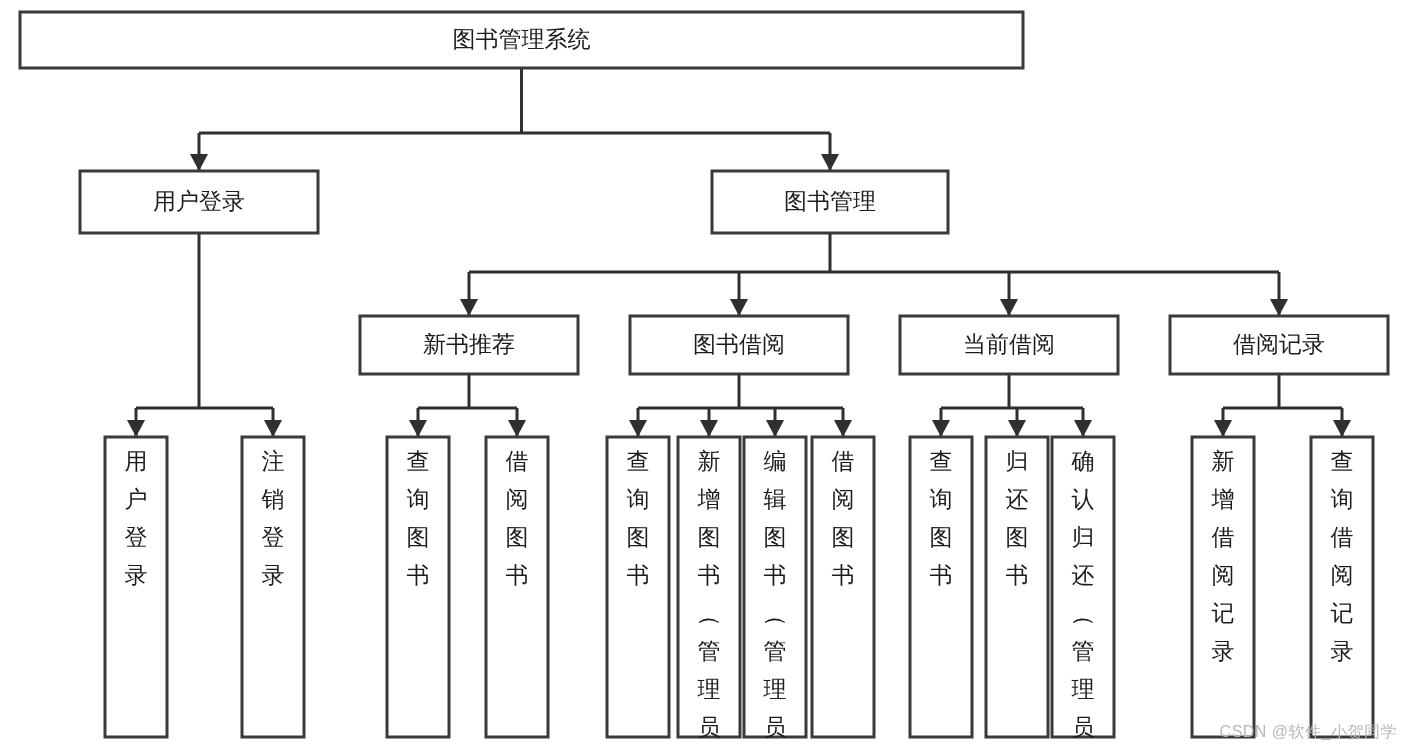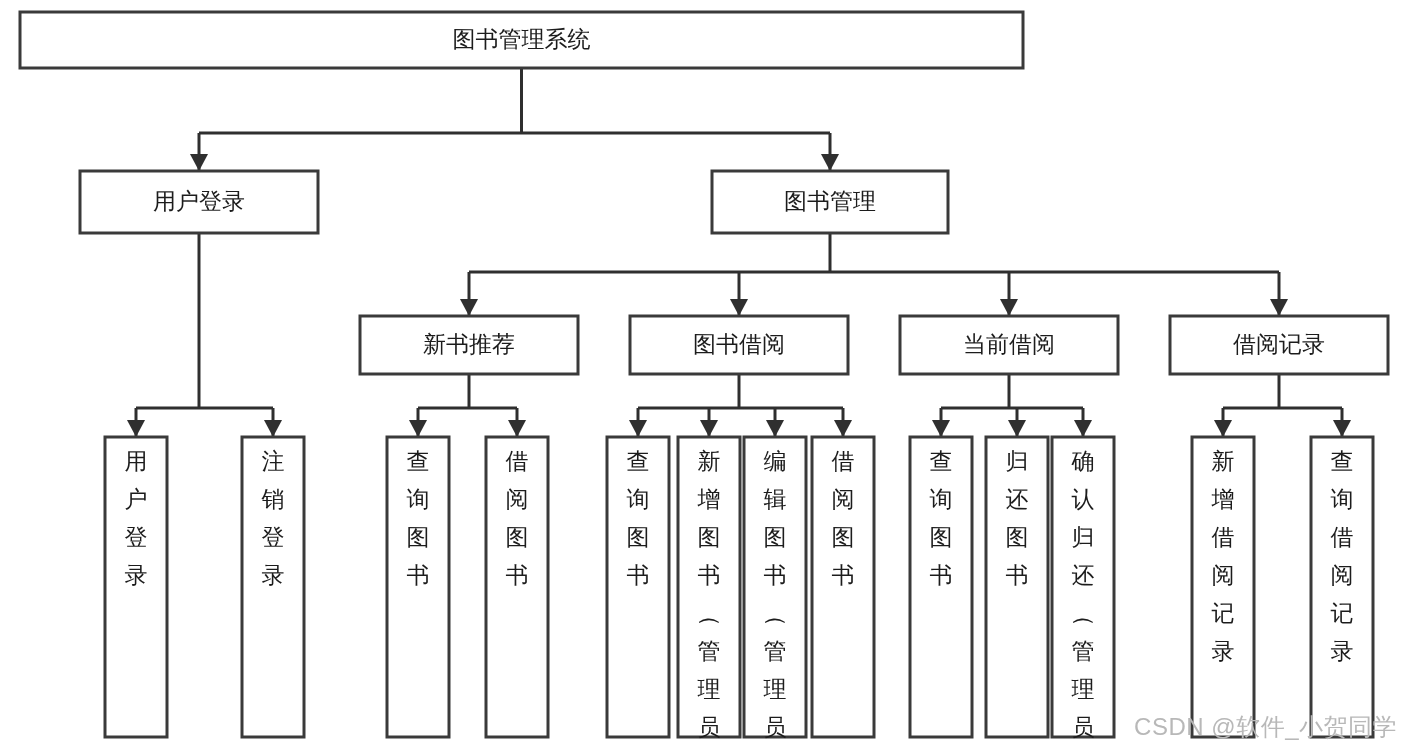--- a/index.html
+++ b/index.html
@@ -56,21 +56,21 @@
   }
   .arrow-head {
     fill: #2f2f2f;
     stroke: none;
   }
   .watermark {
     position: absolute;
     right: 8px;
     bottom: 4px;
     font-family: "Liberation Sans", "DejaVu Sans", sans-serif;
-    font-size: 24px;
+    font-size: 16px;
     color: #b8b8b8;
     letter-spacing: 0.5px;
     white-space: nowrap;
     user-select: none;
   }
 </style>
 </head>
 <body>
 
 <div id="diagram-root">

